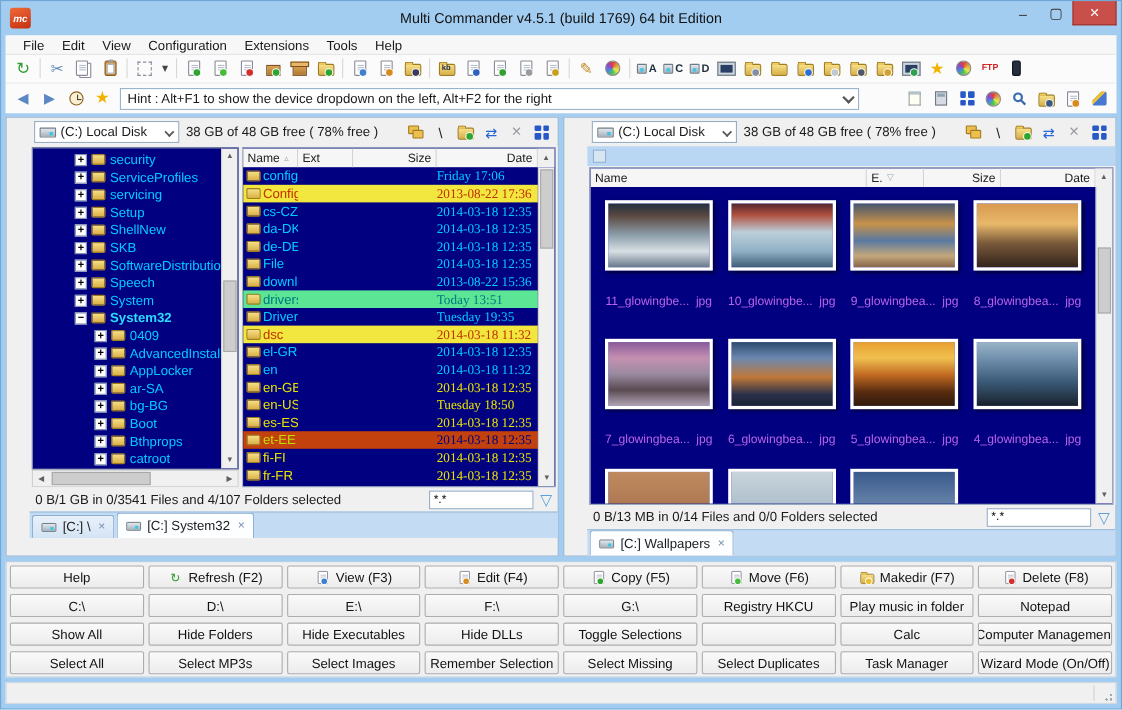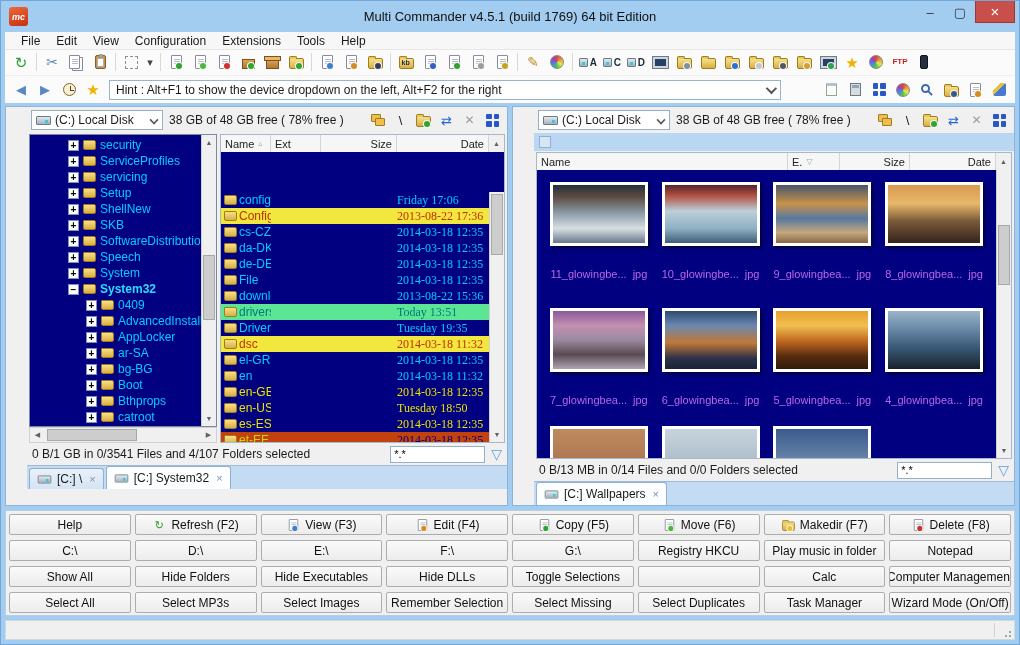--- a/index.html
+++ b/index.html
@@ -96,21 +96,21 @@
   .hsb .sb-btn { width: 15px; height: 100%; }
   .hsb-track { flex: 1; height: 100%; position: relative; }
   .hsb-thumb { position: absolute; top: 1px; bottom: 1px; left: 2px; width: 58%; background: #cdcdcd; border: 1px solid #a8a8a8; }
 
   
   .list-col { flex: 1; display: flex; flex-direction: column; margin: 1px 2px 0 2px; border: 1px solid #a8b8c8; background: #000080; overflow: hidden; }
   .list-head { height: 17px; background: #f6f6f6; display: flex; color: #222; font-size: 11px; }
   .hc { display: flex; align-items: center; padding: 0 4px; border-right: 1px solid #d4d4d4; white-space: nowrap; }
   .hc .sortmark { font-size: 8px; color: #9aa; margin-left: 4px; }
   .hc.right { justify-content: flex-end; }
-  .list-body { flex: 1; display: flex; overflow: hidden; margin-top: 40px; }
+  .list-body { flex: 1; display: flex; overflow: hidden; }
   .file-rows { flex: 1; overflow: hidden; }
   .frow { height: 16px; display: grid; grid-template-columns: 18px 1fr 50px 76px 92px; align-items: center; color: #00ccff; }
   .frow .fname { white-space: nowrap; overflow: hidden; }
   .frow .fdate { padding-right: 4px; font-family: Liberation Serif, serif; }
   .frow.s-y { color: #e8e400; }
   .frow.s-sel { background: #f2e73e; color: #c23000; }
   .frow.s-grn { background: #5ce595; color: #00787d; }
   .frow.s-cur { background: #c2410c; } .frow.s-cur .fname { color: #c0dc00; } .frow.s-cur .fdate { color: #000080; }
   .ffold { width: 13px; height: 10px; margin-left: 3px; background: linear-gradient(180deg,#f6e088,#d9af45); border: 1px solid #a07c20; border-radius: 1px 2px 2px 2px; }
 

